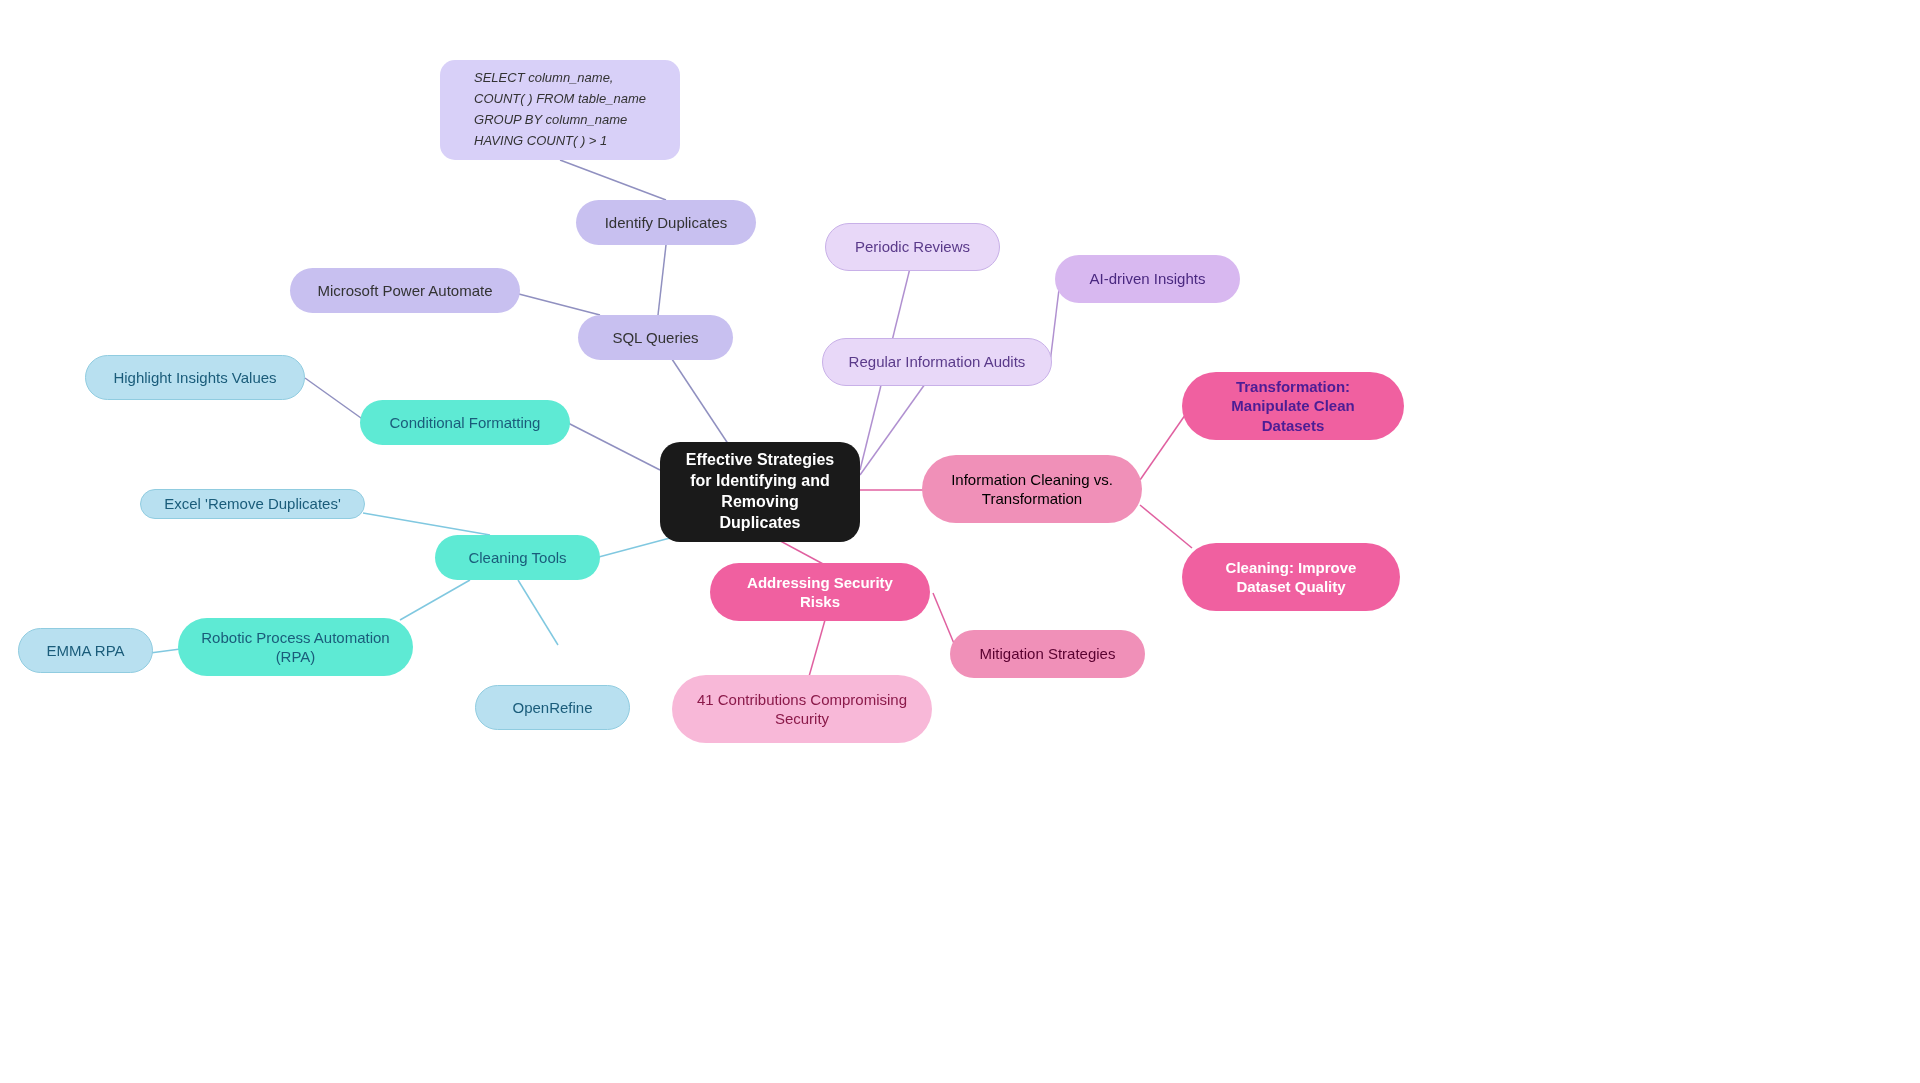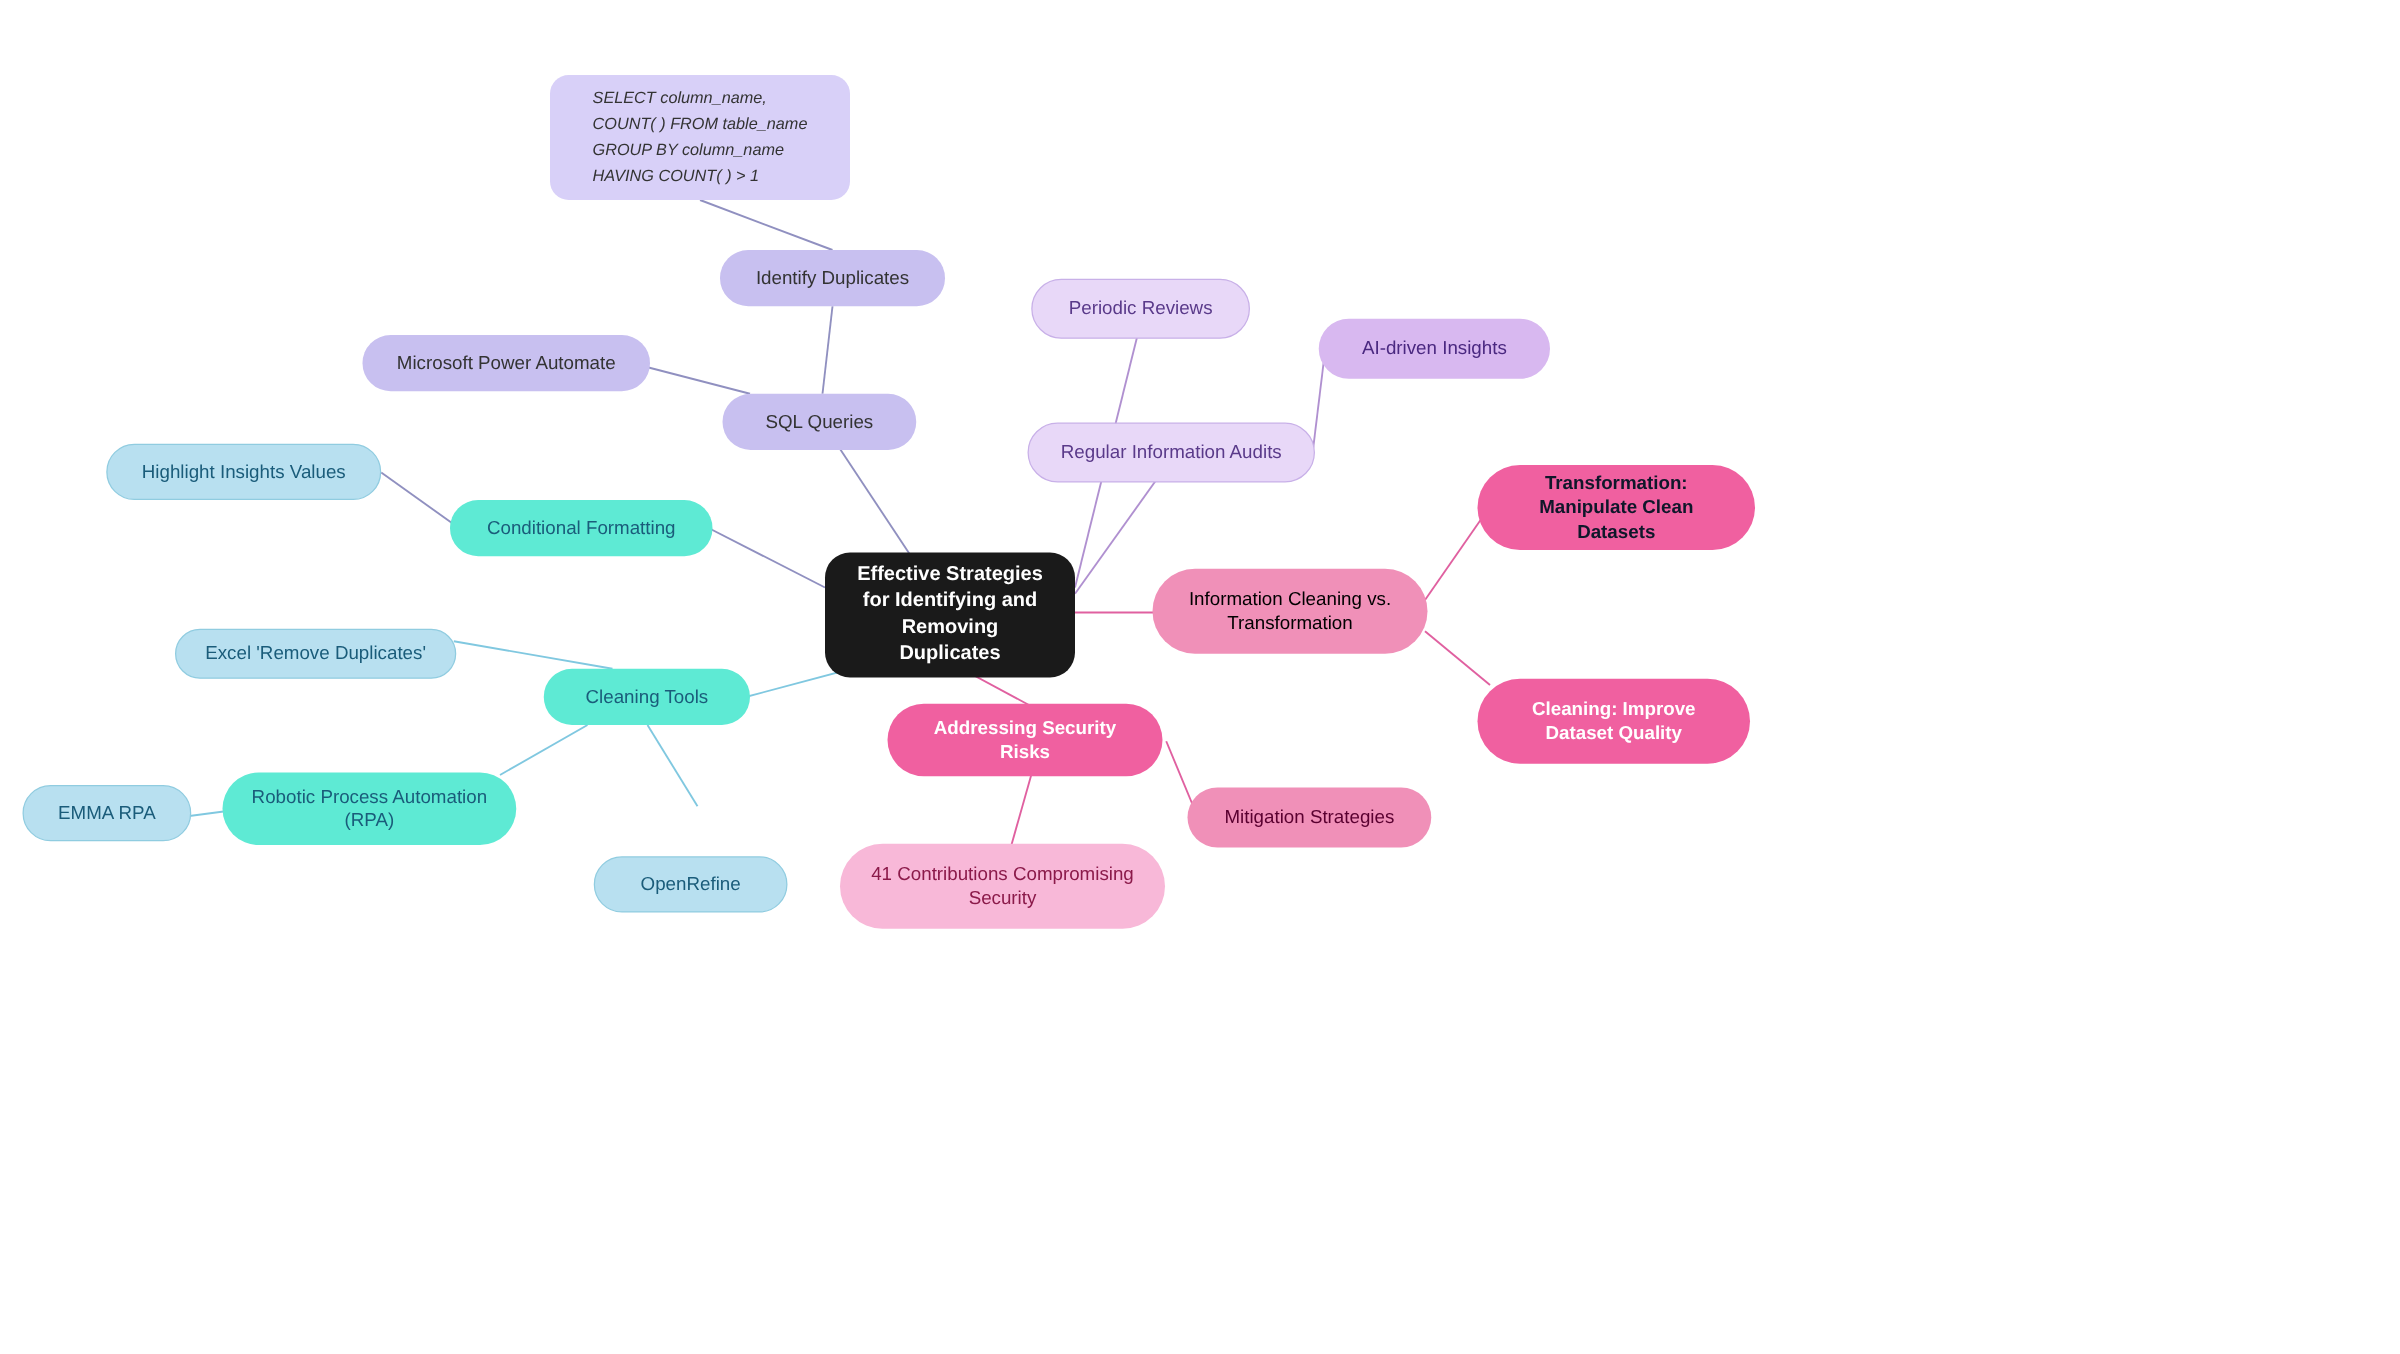--- a/index.html
+++ b/index.html
@@ -145,21 +145,21 @@
 <div class="node node-purple-light" style="left:576px; top:200px; width:180px; height:45px;">Identify Duplicates</div>
 
 <div class="node node-purple-light" style="left:578px; top:315px; width:155px; height:45px;">SQL Queries</div>
 
 <div class="node node-purple-light" style="left:290px; top:268px; width:230px; height:45px;">Microsoft Power Automate</div>
 
 <div class="node node-blue-light" style="left:85px; top:355px; width:220px; height:45px;">Highlight Insights Values</div>
 
 <div class="node node-blue-medium" style="left:360px; top:400px; width:210px; height:45px;">Conditional Formatting</div>
 
-<div class="node node-blue-light" style="left:140px; top:503px; width:225px; height:40px;">Excel 'Remove Duplicates'</div>
+<div class="node node-blue-light" style="left:140px; top:489px; width:225px; height:30px;">Excel 'Remove Duplicates'</div>
 
 <div class="node node-blue-medium" style="left:435px; top:535px; width:165px; height:45px;">Cleaning Tools</div>
 
 <div class="node node-blue-light" style="left:475px; top:645px; width:155px; height:45px;margin-top:40px;">OpenRefine</div>
 
 <div class="node node-blue-medium" style="left:178px; top:618px; width:235px; height:58px;">Robotic Process Automation (RPA)</div>
 
 <div class="node node-blue-light" style="left:18px; top:628px; width:135px; height:45px;">EMMA RPA</div>
 
 <div class="node node-pink-bright" style="left:710px; top:563px; width:220px; height:58px; background:#f060a0; color:#fff;">Addressing Security Risks</div>
@@ -169,15 +169,15 @@
 <div class="node node-pink-medium" style="left:950px; top:630px; width:195px; height:48px; background:#f090b8; color:#5a0030;">Mitigation Strategies</div>
 
 <div class="node node-lavender" style="left:825px; top:223px; width:175px; height:48px;">Periodic Reviews</div>
 
 <div class="node node-lavender" style="left:822px; top:338px; width:230px; height:48px;">Regular Information Audits</div>
 
 <div class="node node-purple-medium" style="left:1055px; top:255px; width:185px; height:48px; background:#d8b8f0; color:#4a2880;">AI-driven Insights</div>
 
 <div class="node node-pink-medium" style="left:922px; top:455px; width:220px; height:68px; background:#f090b8; color:#000000;">Information Cleaning vs. Transformation</div>
 
-<div class="node node-pink-bright" style="left:1182px; top:372px; width:222px; height:68px; background:#f060a0; color:#0f172a;">Transformation: Manipulate Clean Datasets</div>
+<div class="node node-pink-bright" style="left:1182px; top:372px; width:222px; height:68px; background:#f060a0; color:#4c1d95;">Transformation: Manipulate Clean Datasets</div>
 
 <div class="node node-pink-bright" style="left:1182px; top:543px; width:218px; height:68px; background:#f060a0; color:#fff;">Cleaning: Improve Dataset Quality</div>
 
 </body></html>

